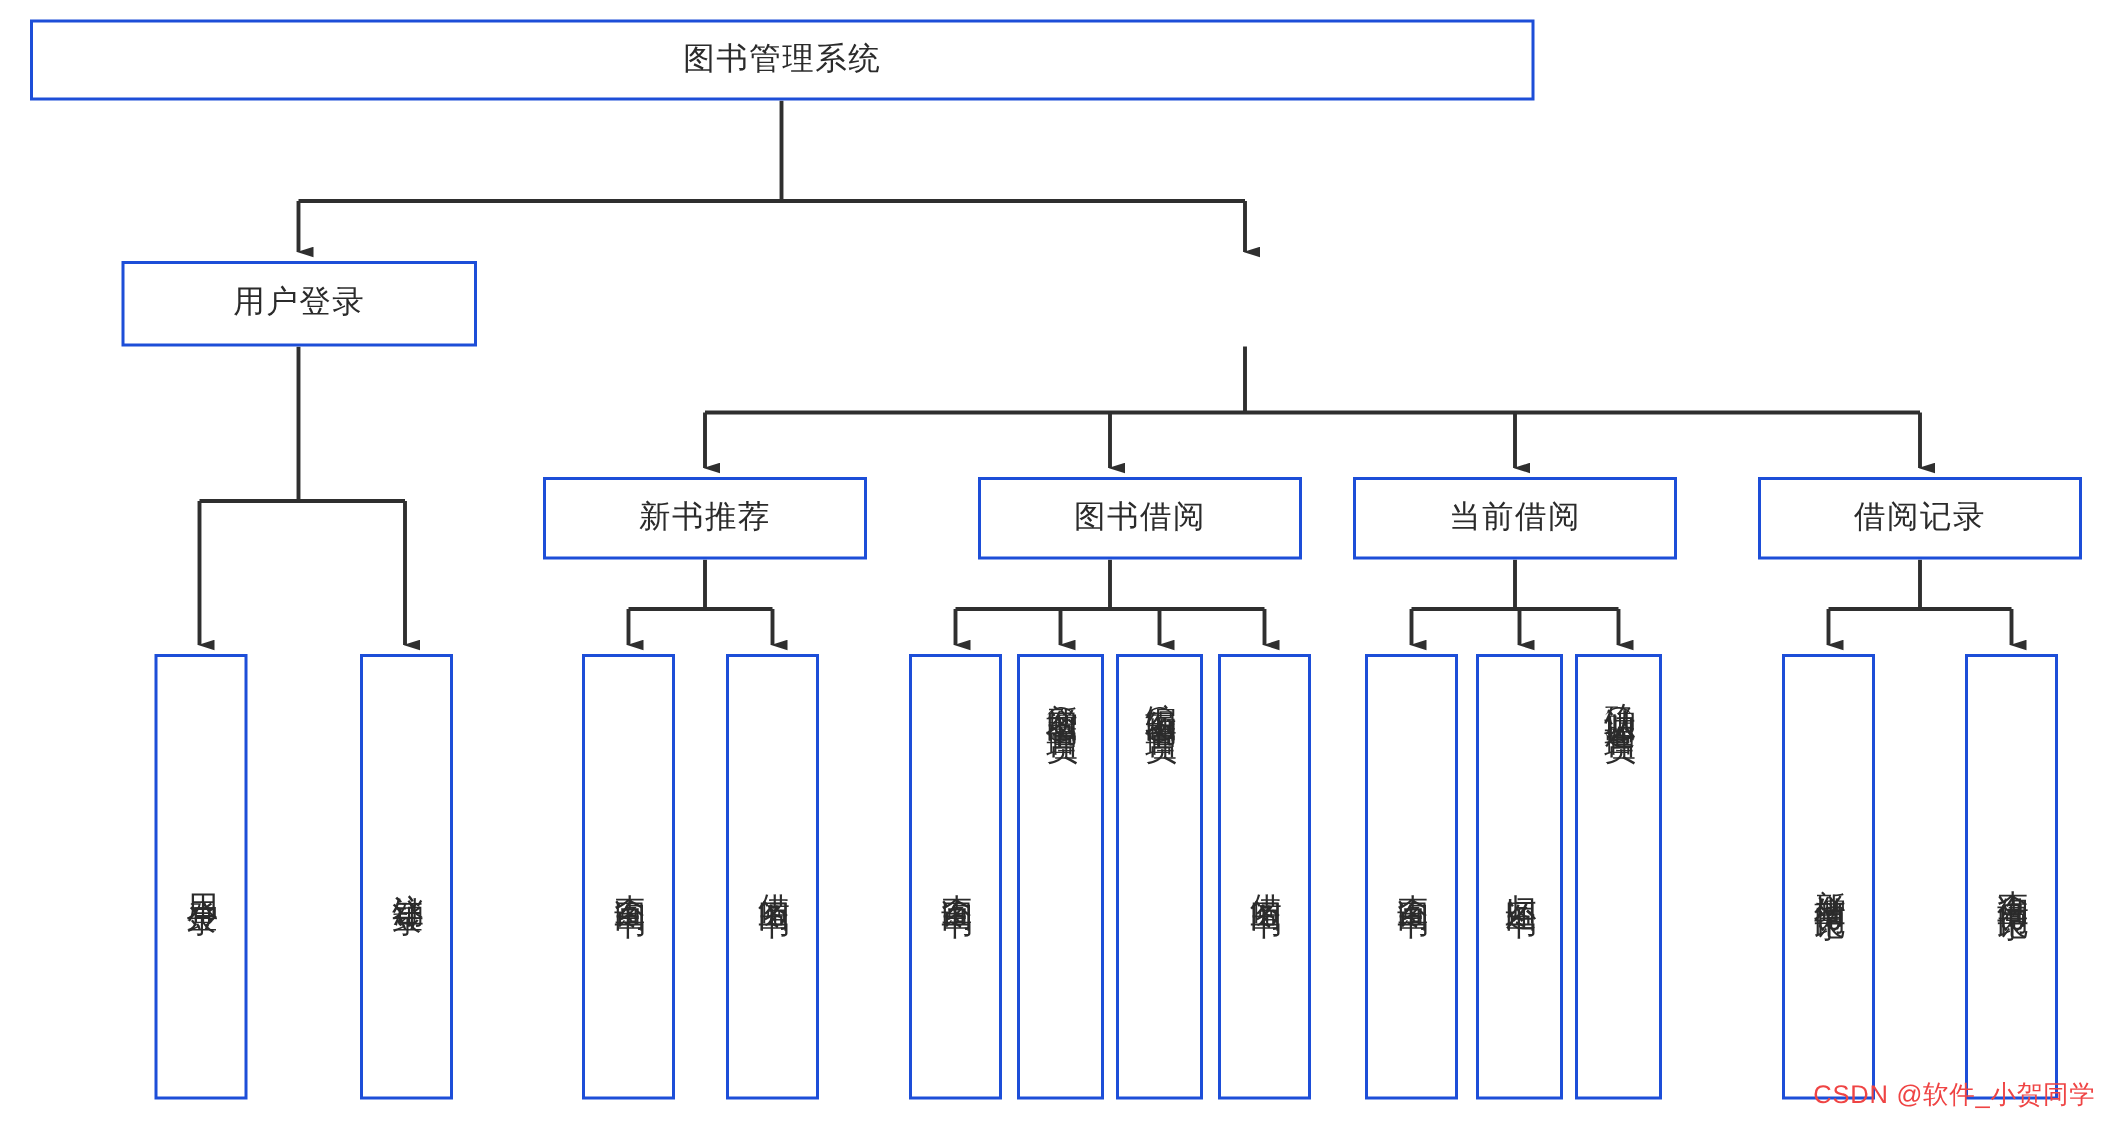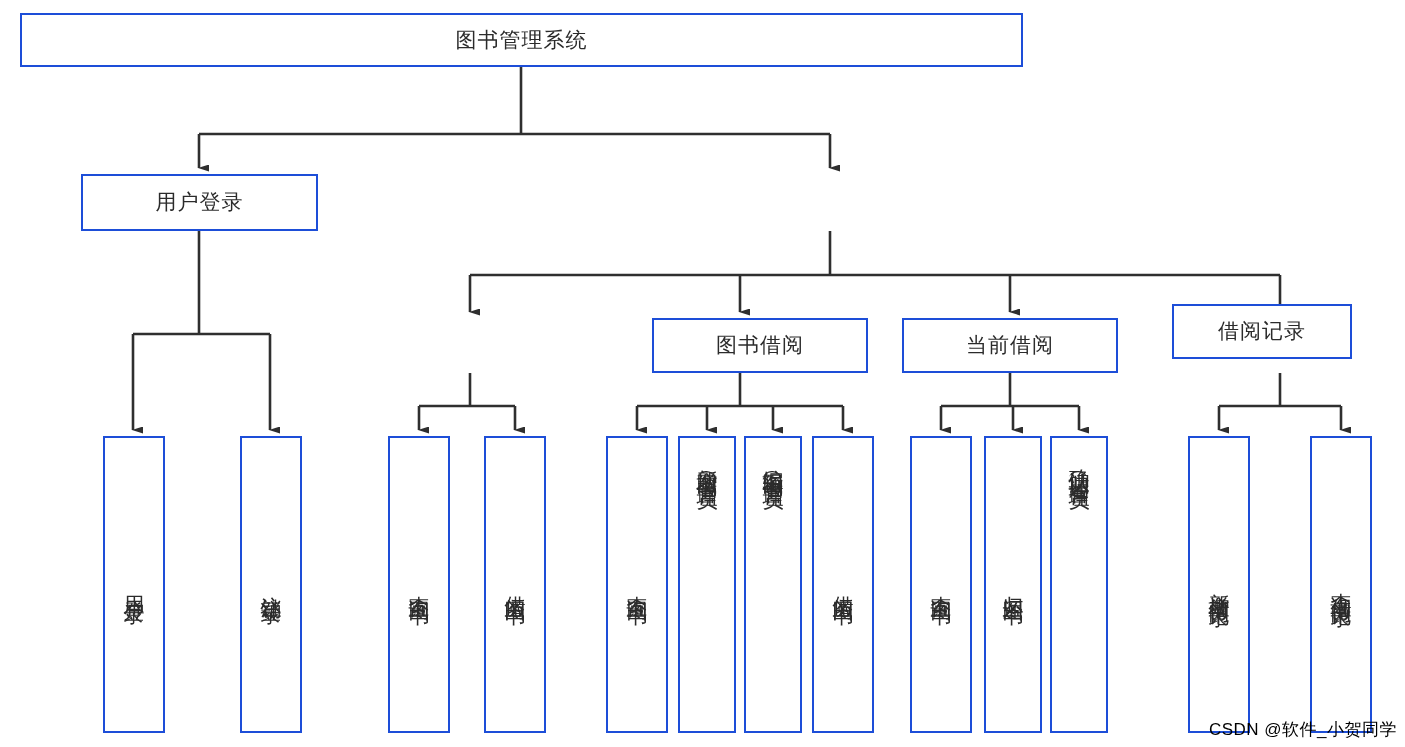--- a/index.html
+++ b/index.html
@@ -57,21 +57,21 @@
   }
   .node.vertical.centered {
     align-items: center;
     padding-top: 0;
   }
   .watermark {
     position: absolute;
     right: 8px;
     bottom: 6px;
     font-size: 17px;
-    color: #000000;
+    color: #ef4444;
     letter-spacing: 0.5px;
     white-space: nowrap;
     margin-left: 30px;
   }
 </style>
 </head>
 <body>
 
 <div id="canvas">
 
@@ -128,27 +128,30 @@
   </svg>
 
   <div class="node horizontal" style="left: 20px; top: 13px; width: 1003px; height: 54px;">
     <span class="label">图书管理系统</span>
   </div>
 
   <div class="node horizontal" style="left: 81px; top: 174px; width: 237px; height: 57px;">
     <span class="label">用户登录</span>
   </div>
 
+  <div class="node horizontal" style="left: 362px; top: 318px; width: 216px; height: 55px;">
+    <span class="label">新书推荐</span>
+  </div>
   <div class="node horizontal" style="left: 652px; top: 318px; width: 216px; height: 55px;">
     <span class="label">图书借阅</span>
   </div>
   <div class="node horizontal" style="left: 902px; top: 318px; width: 216px; height: 55px; justify-content: center;">
     <span class="label">当前借阅</span>
   </div>
-  <div class="node horizontal" style="left: 1172px; top: 304px; width: 180px; height: 55px;">
+  <div class="node horizontal" style="left: 1172px; top: 318px; width: 216px; height: 55px;">
     <span class="label">借阅记录</span>
   </div>
 
   <div class="node vertical centered" style="left: 103px; top: 436px; width: 62px; height: 297px;">
     <span class="label">用户登录</span>
   </div>
   <div class="node vertical centered" style="left: 240px; top: 436px; width: 62px; height: 297px;">
     <span class="label">注销登录</span>
   </div>
   <div class="node vertical centered" style="left: 388px; top: 436px; width: 62px; height: 297px;">

